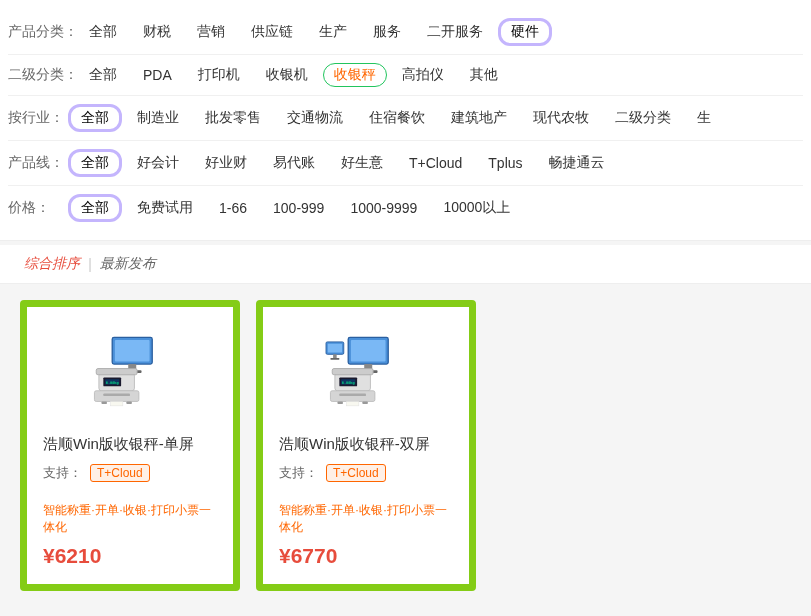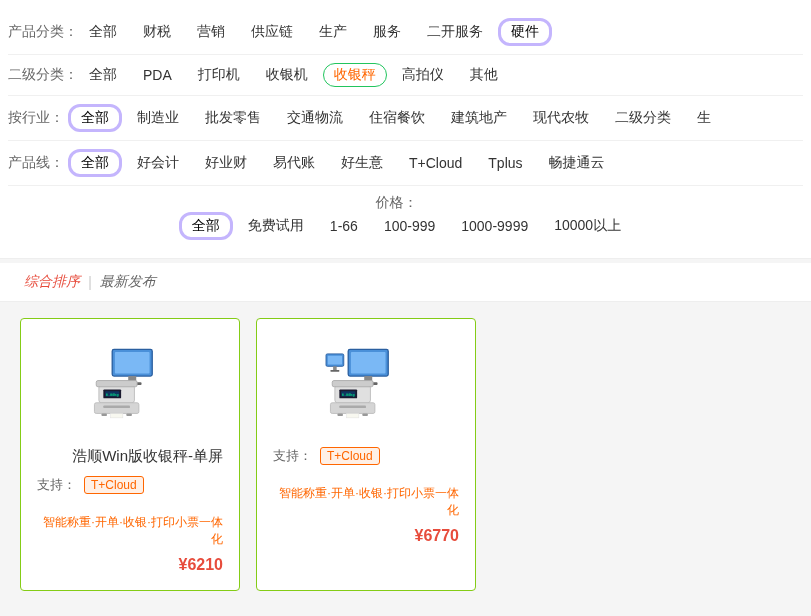--- a/index.html
+++ b/index.html
@@ -17,21 +17,20 @@
     .filter-row {
       display: flex;
       align-items: center;
       padding: 8px 0;
       border-bottom: 1px solid #f0f0f0;
       flex-wrap: nowrap;
       overflow: hidden;
     }
     .filter-row:last-child {
       border-bottom: none;
-      flex-direction: column;
     }
     .filter-label {
       color: #666;
       min-width: 60px;
       flex-shrink: 0;
       font-size: 14px;
     }
     .filter-items {
       display: flex;
       flex-wrap: nowrap;
@@ -82,26 +81,25 @@
       color: #666;
     }
     .product-grid {
       display: flex;
       flex-wrap: wrap;
       gap: 16px;
       padding: 16px 20px;
     }
     .product-card {
       background: #fff;
-      border: 1px solid #84cc16;
+      border: 7px solid #84cc16;
       border-radius: 4px;
       width: 220px;
       padding: 16px;
       cursor: pointer;
-      text-align: right;
     }
     .product-image {
       display: flex;
       justify-content: center;
       align-items: center;
       height: 100px;
       margin-bottom: 12px;
     }
     .product-title {
       font-size: 15px;
@@ -124,21 +122,21 @@
       border-radius: 3px;
       padding: 1px 6px;
       font-size: 12px;
     }
     .product-desc {
       font-size: 12px;
       color: #f60;
       margin-bottom: 8px;
     }
     .product-price {
-      font-size: 16px;
+      font-size: 21px;
       color: #e74c3c;
       font-weight: bold;
     }
 
     
     .pos-svg {
       width: 90px;
       height: 80px;
     }
   </style>
@@ -289,20 +287,21 @@
 
         <rect x="10" y="65" width="50" height="12" rx="2" fill="#d5d5d5" stroke="#bbb" stroke-width="1"></rect>
         <rect x="20" y="68" width="30" height="3" rx="1" fill="#aaa"></rect>
 
         <rect x="28" y="77" width="14" height="5" rx="0" fill="#f8f8f0" stroke="#ddd" stroke-width="0.5"></rect>
 
         <rect x="18" y="77" width="6" height="3" rx="1" fill="#999"></rect>
         <rect x="46" y="77" width="6" height="3" rx="1" fill="#999"></rect>
       </svg>
     </div>
+    <div class="product-title">浩顺Win版收银秤-双屏</div>
     <div class="product-support">
       <span>支持：</span>
       <span class="support-tag">T+Cloud</span>
     </div>
     <div class="product-desc">智能称重·开单·收银·打印小票一体化</div>
     <div class="product-price">¥6770</div>
   </div>
 
 </div>
 

